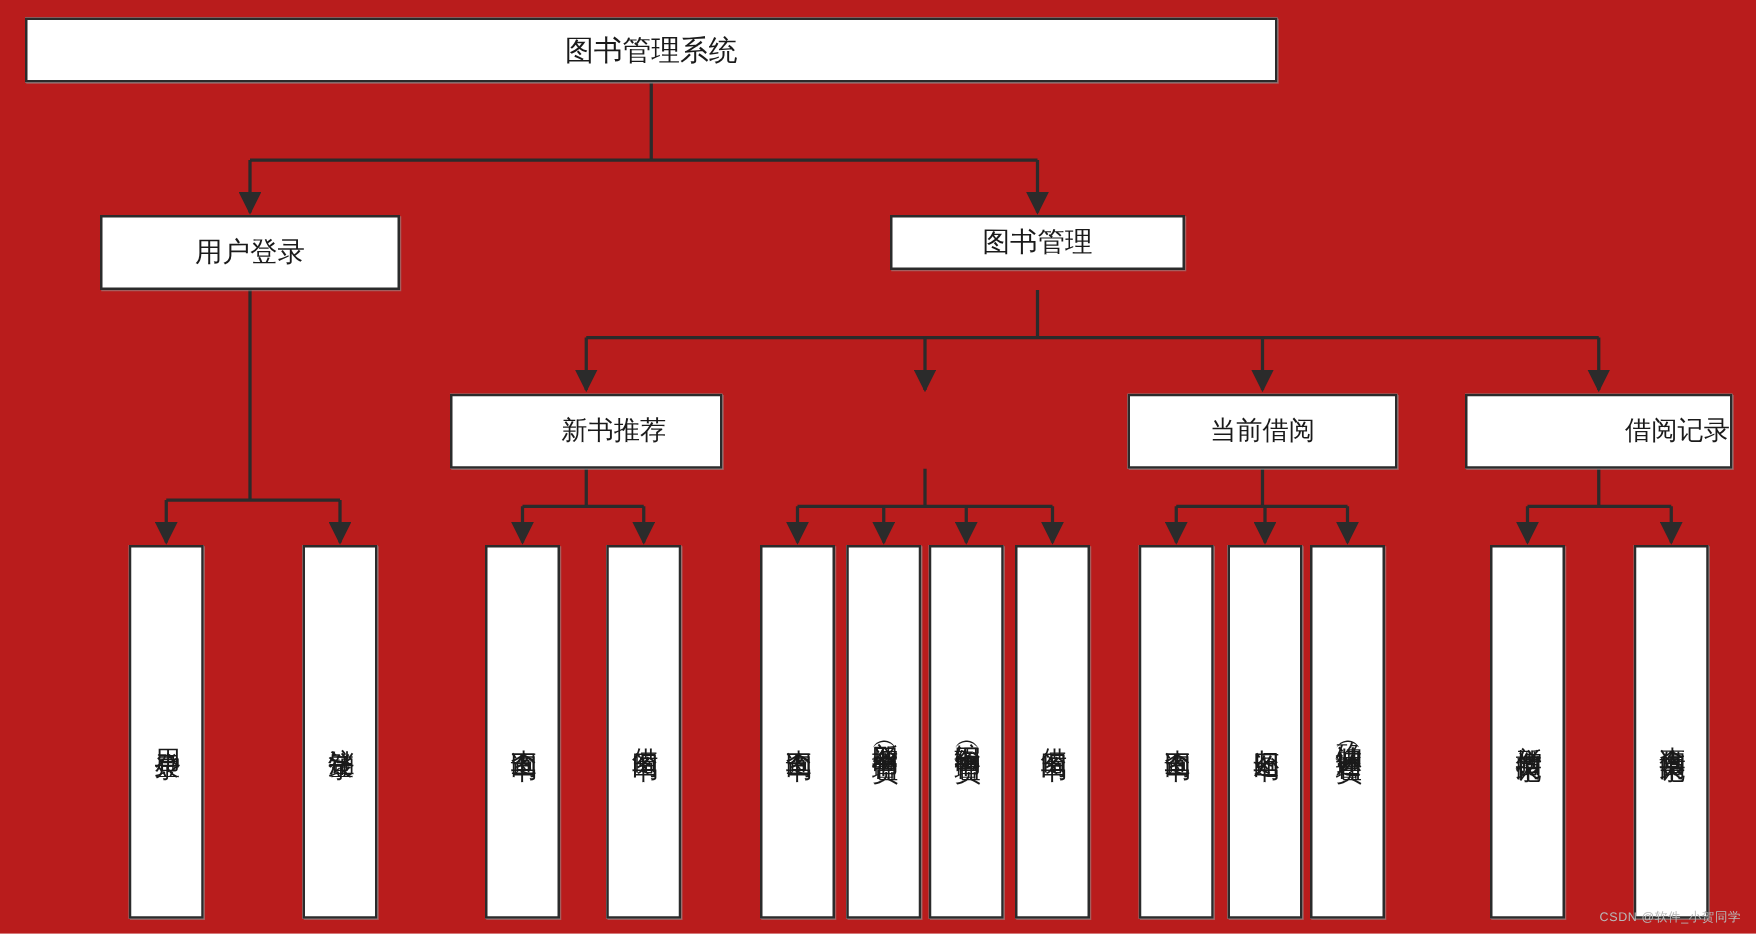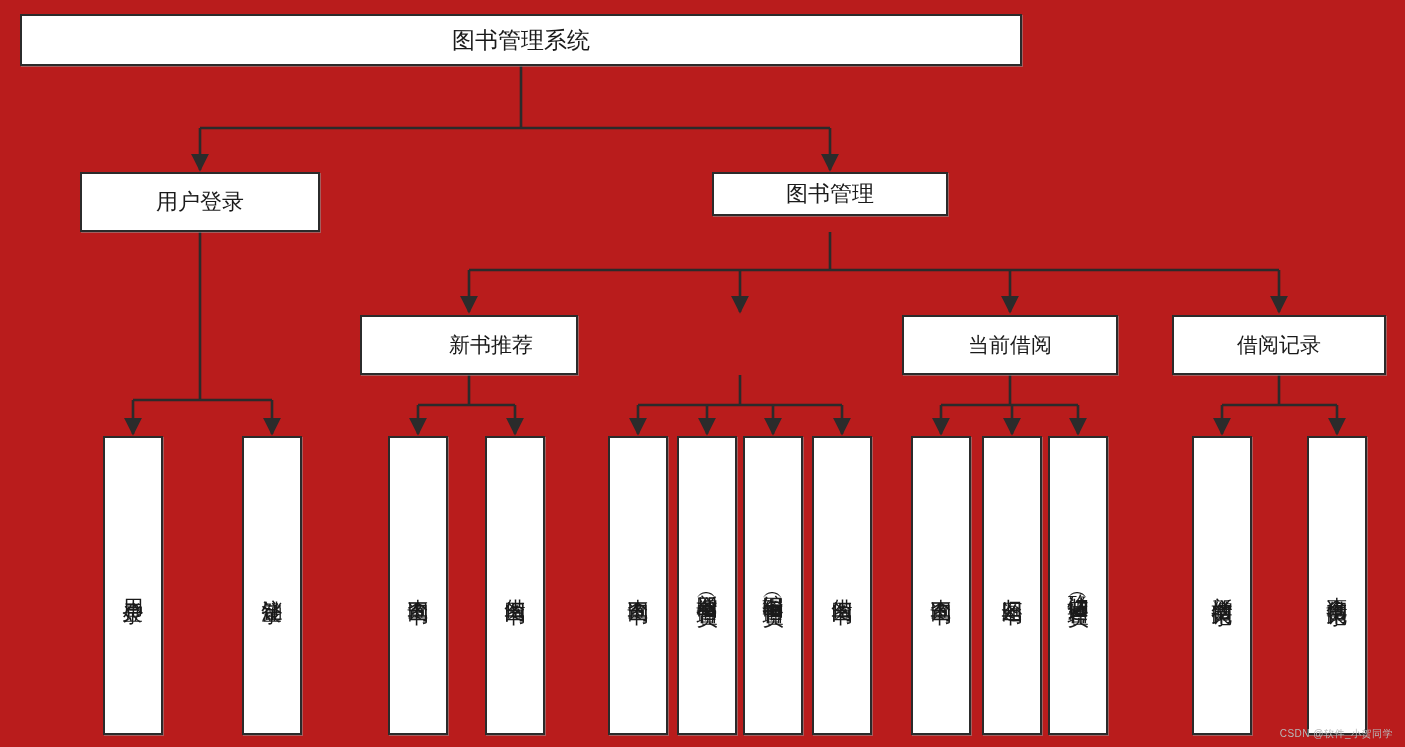--- a/index.html
+++ b/index.html
@@ -136,21 +136,21 @@
 
   <div class="node level2" style="left:360px; top:315px; width:218px; height:60px;padding-left:44px;">
     <span class="label">新书推荐</span>
   </div>
 
 
   <div class="node level2" style="left:902px; top:315px; width:216px; height:60px;">
     <span class="label">当前借阅</span>
   </div>
 
-  <div class="node level2" style="left:1172px; top:315px; width:214px; height:60px;">
+  <div class="node level2" style="left:1172px; top:315px; width:214px; height:60px;justify-content:flex-end;">
     <span class="label">借阅记录</span>
   </div>
 
   <div class="node leaf" style="left:103px; top:436px; width:60px; height:299px;">
     <span class="label">用户登录</span>
   </div>
 
   <div class="node leaf" style="left:242px; top:436px; width:60px; height:299px;">
     <span class="label">注销登录</span>
   </div>

